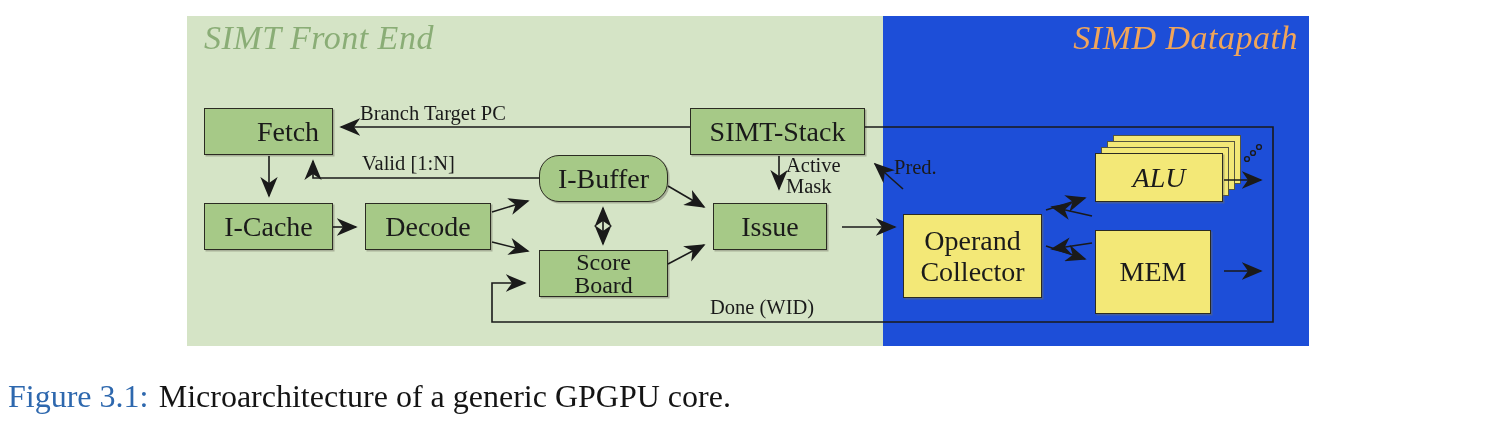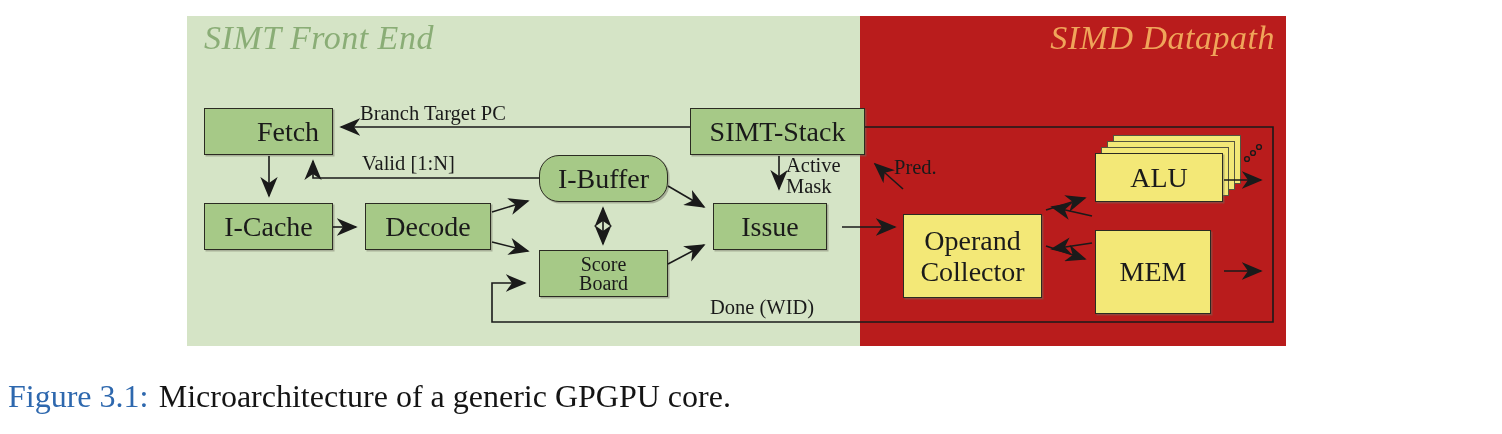--- a/index.html
+++ b/index.html
@@ -6,50 +6,50 @@
   .page{
     position:relative;
     width:1502px;height:434px;
     background:#ffffff;
     font-family:"Liberation Serif", serif;
     color:#1a1a1a;
     overflow:hidden;
   }
   .region{position:absolute;top:16px;height:330px;}
   .region-green{left:187px;width:696px;background:#d5e4c6;}
-  .region-yellow{left:860px;width:426px;background:#b91c1c;}
+  .region-yellow{left:883px;width:426px;background:#1d4ed8;}
   .region-title{position:absolute;top:3px;font-size:34px;letter-spacing:0.5px;font-style:italic;}
   .title-green{left:17px;color:#8aad76;}
   .title-yellow{right:11px;color:#f0a55a;text-align:right;}
 
   .block{
     position:absolute;
     display:flex;align-items:center;justify-content:center;
     flex-direction:column;
     border:1.6px solid #2b2b22;
     box-shadow:1.5px 1.5px 0 rgba(110,110,95,.45);
     font-size:28px;line-height:1.05;
     text-align:center;
     box-sizing:border-box;
   }
   .green-block{background:#a6c987;}
   .yellow-block{background:#f3e877;}
-  .two-line{font-size:20px;line-height:0.95;}
+  .two-line{font-size:24px;line-height:0.95;}
   .oc-lines{font-size:28px;line-height:1.12;}
 
   .b-fetch{left:204px;top:108px;width:129px;height:47px;padding-left:39px;}
   .b-icache{left:204px;top:203px;width:129px;height:47px;}
   .b-decode{left:365px;top:203px;width:126px;height:47px;}
   .b-ibuffer{left:539px;top:155px;width:129px;height:47px;border-radius:20px;}
   .b-scoreboard{left:539px;top:250px;width:129px;height:47px;}
   .b-issue{left:713px;top:203px;width:114px;height:47px;justify-content:center;}
   .b-simtstack{left:690px;top:108px;width:175px;height:47px;}
   .b-oc{left:903px;top:187px;width:139px;height:84px;margin-top:27px;}
   .b-mem{left:1095px;top:230px;width:116px;height:84px;}
-  .b-alu{left:1095px;top:153px;width:128px;height:49px;}
+  .b-alu{left:1095px;top:153px;width:128px;height:49px;font-style:italic;}
   .alu-ghost{position:absolute;width:128px;height:49px;background:#f3e877;
     border:1.6px solid #55553f;box-sizing:border-box;}
   .g1{left:1101px;top:147px;}
   .g2{left:1107px;top:141px;}
   .g3{left:1113px;top:135px;}
 
   .edge-label{position:absolute;font-size:20.5px;line-height:1.02;white-space:nowrap;}
   .l-btpc{left:360px;top:103px;}
   .l-valid{left:362px;top:153px;}
   .l-amask{left:786px;top:155px;}

